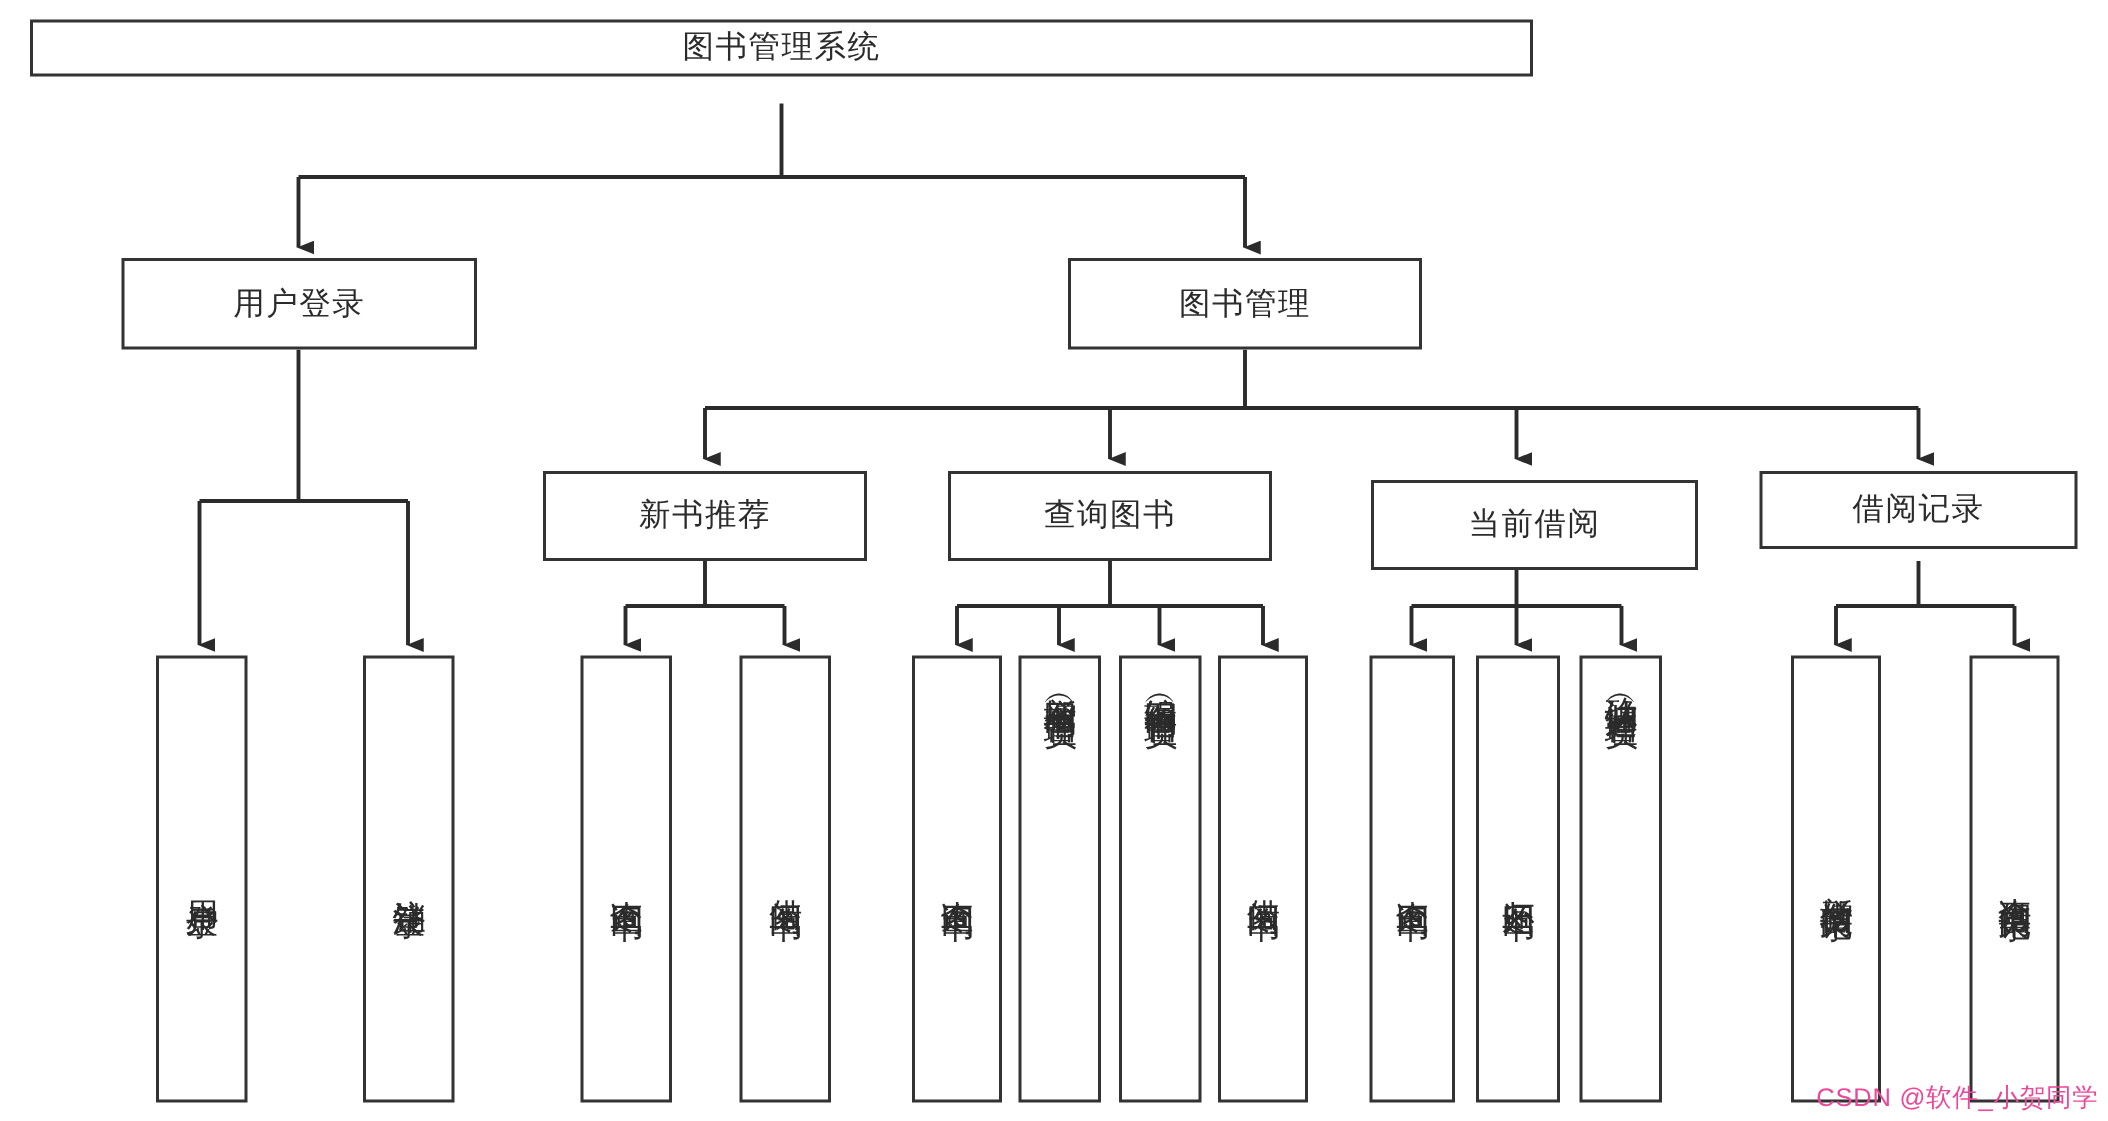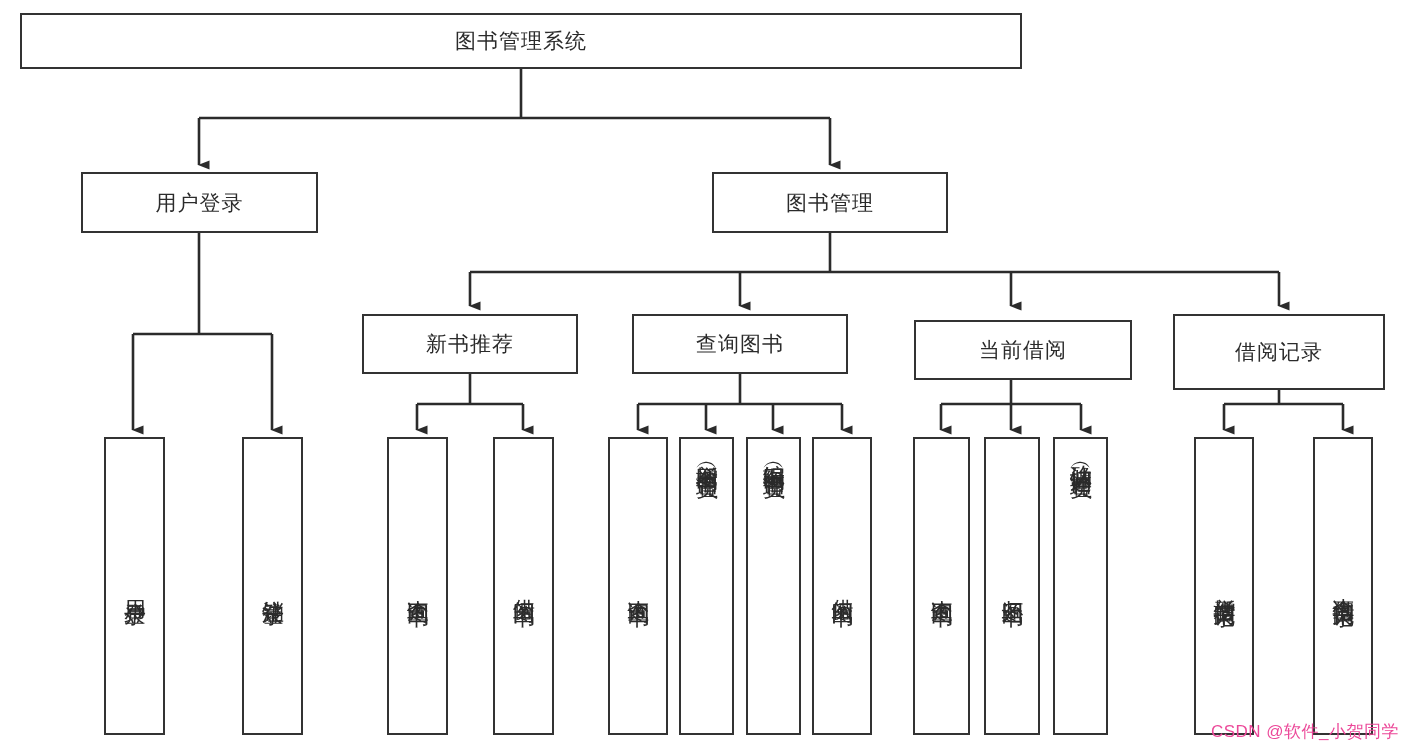--- a/index.html
+++ b/index.html
@@ -121,41 +121,41 @@
       <path d="M1011,404 L1011,430" marker-end="url(#arrowhead)"></path>
       <path d="M1081,404 L1081,430" marker-end="url(#arrowhead)"></path>
 
       <path d="M1279,374 L1279,404"></path>
       <path d="M1224,404 L1343,404"></path>
       <path d="M1224,404 L1224,430" marker-end="url(#arrowhead)"></path>
       <path d="M1343,404 L1343,430" marker-end="url(#arrowhead)"></path>
     </g>
   </svg>
 
-  <div class="node node-h" style="left:20px; top:13px; width:1002px; height:56px;">
+  <div class="node node-h" style="left:20px; top:13px; width:1002px; height:38px;">
     <span class="label">图书管理系统</span>
   </div>
 
   <div class="node node-h" style="left:81px; top:172px; width:237px; height:61px;">
     <span class="label">用户登录</span>
   </div>
   <div class="node node-h" style="left:712px; top:172px; width:236px; height:61px;">
     <span class="label">图书管理</span>
   </div>
 
   <div class="node node-h" style="left:362px; top:314px; width:216px; height:60px;">
     <span class="label">新书推荐</span>
   </div>
   <div class="node node-h" style="left:632px; top:314px; width:216px; height:60px;">
     <span class="label">查询图书</span>
   </div>
   <div class="node node-h" style="left:902px; top:320px; width:218px; height:60px;margin-left:12px;">
     <span class="label">当前借阅</span>
   </div>
-  <div class="node node-h" style="left:1173px; top:314px; width:212px; height:76px;">
+  <div class="node node-h" style="left:1173px; top:314px; width:212px; height:52px;">
     <span class="label">借阅记录</span>
   </div>
 
   <div class="node node-v center-text" style="left:104px; top:437px; width:61px; height:298px;">
     <span class="label">用户登录</span>
   </div>
   <div class="node node-v center-text" style="left:242px; top:437px; width:61px; height:298px;">
     <span class="label">注销登录</span>
   </div>
 

